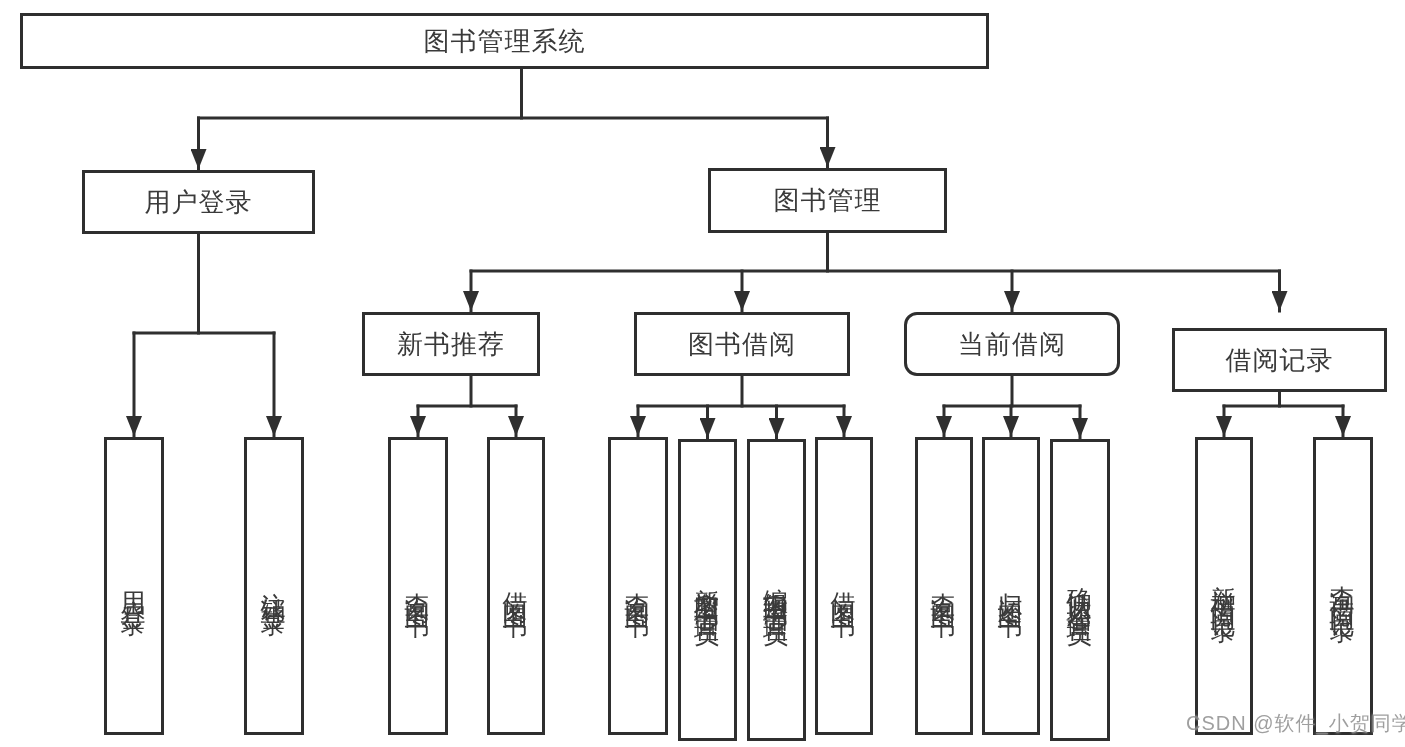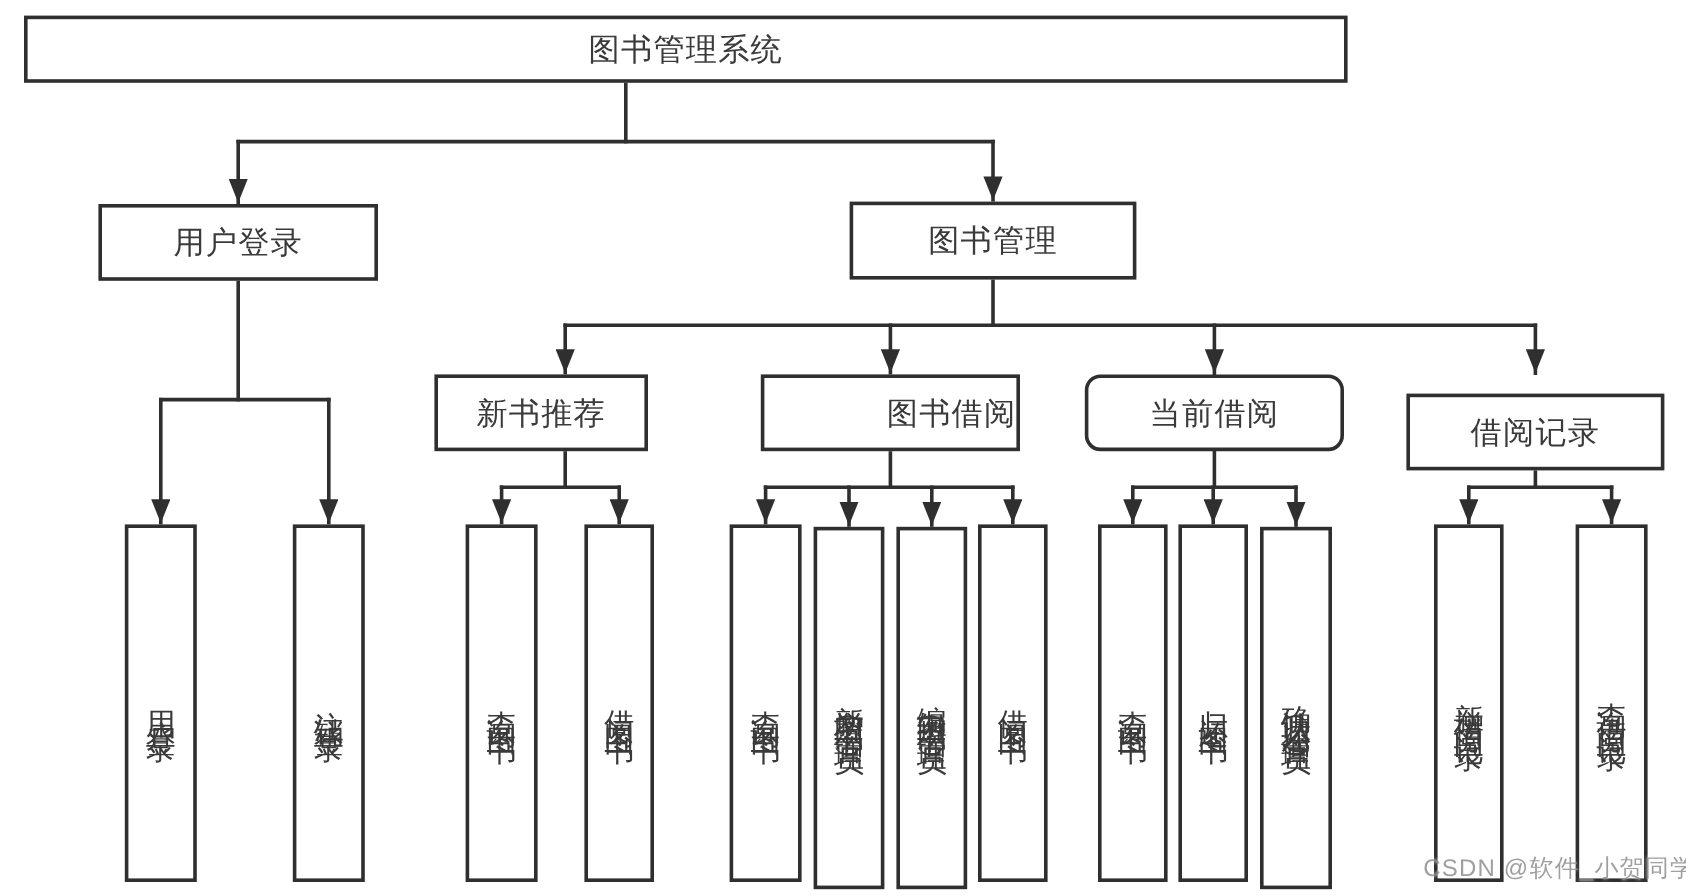--- a/index.html
+++ b/index.html
@@ -115,35 +115,35 @@
       </g>
       <g>
         <path d="M1279.5,376 V406"></path>
         <path d="M1224,406 H1343"></path>
         <path d="M1224,406 V436" marker-end="url(#arw)"></path>
         <path d="M1343,406 V436" marker-end="url(#arw)"></path>
       </g>
     </g>
   </svg>
 
-  <div class="node" style="left:20px; top:13px; width:1103px; height:56px;">
+  <div class="node" style="left:20px; top:13px; width:969px; height:56px;">
     <span class="h-label">图书管理系统</span>
   </div>
 
   <div class="node" style="left:82px; top:170px; width:233px; height:64px;">
     <span class="h-label">用户登录</span>
   </div>
   <div class="node" style="left:708px; top:168px; width:239px; height:65px;justify-content:center;">
     <span class="h-label">图书管理</span>
   </div>
 
   <div class="node" style="left:362px; top:312px; width:178px; height:64px;">
     <span class="h-label">新书推荐</span>
   </div>
-  <div class="node" style="left:634px; top:312px; width:216px; height:64px;justify-content:flex-end;">
+  <div class="node" style="left:634px; top:312px; width:216px; height:64px;">
     <span class="h-label">图书借阅</span>
   </div>
   <div class="node" style="left:904px; top:312px; width:216px; height:64px;border-radius:13px;">
     <span class="h-label">当前借阅</span>
   </div>
   <div class="node" style="left:1172px; top:328px; width:215px; height:64px;font-family:Liberation Mono, monospace;">
     <span class="h-label">借阅记录</span>
   </div>
 
   <div class="node" style="left:104px; top:437px; width:60px; height:298px;">

